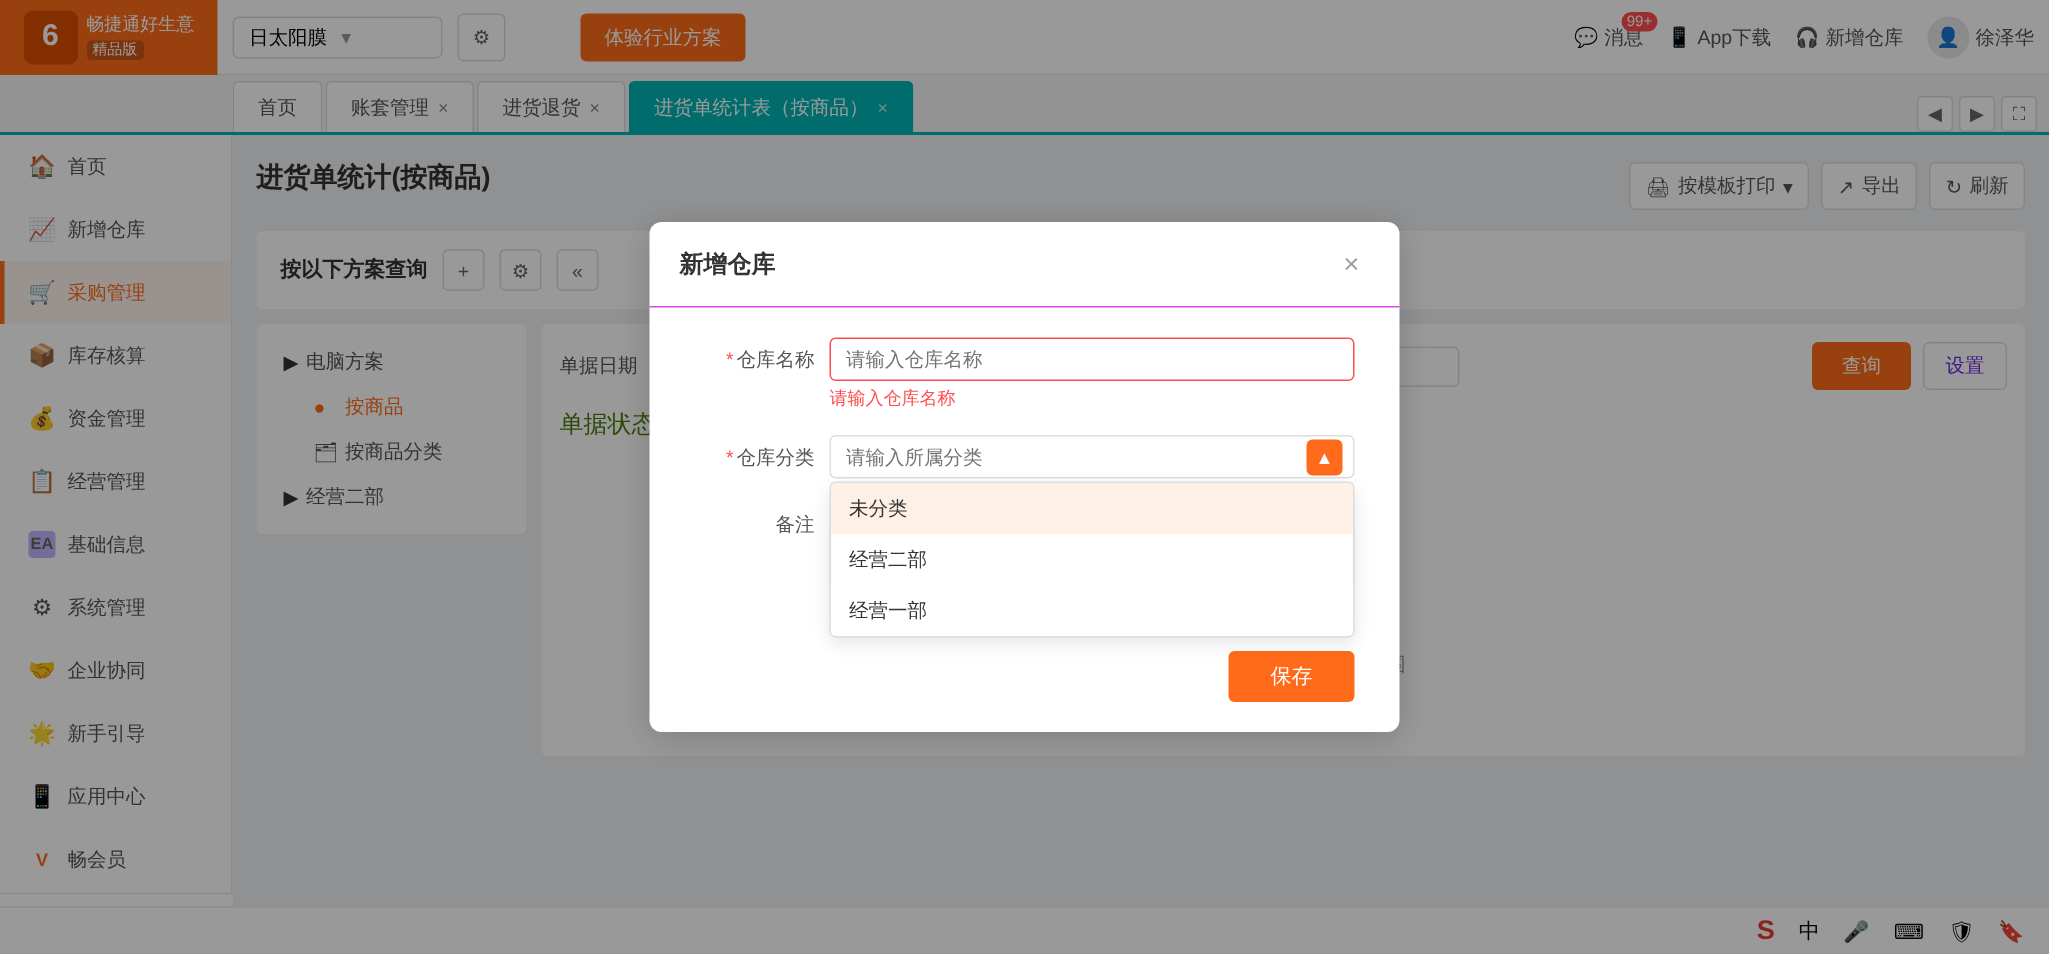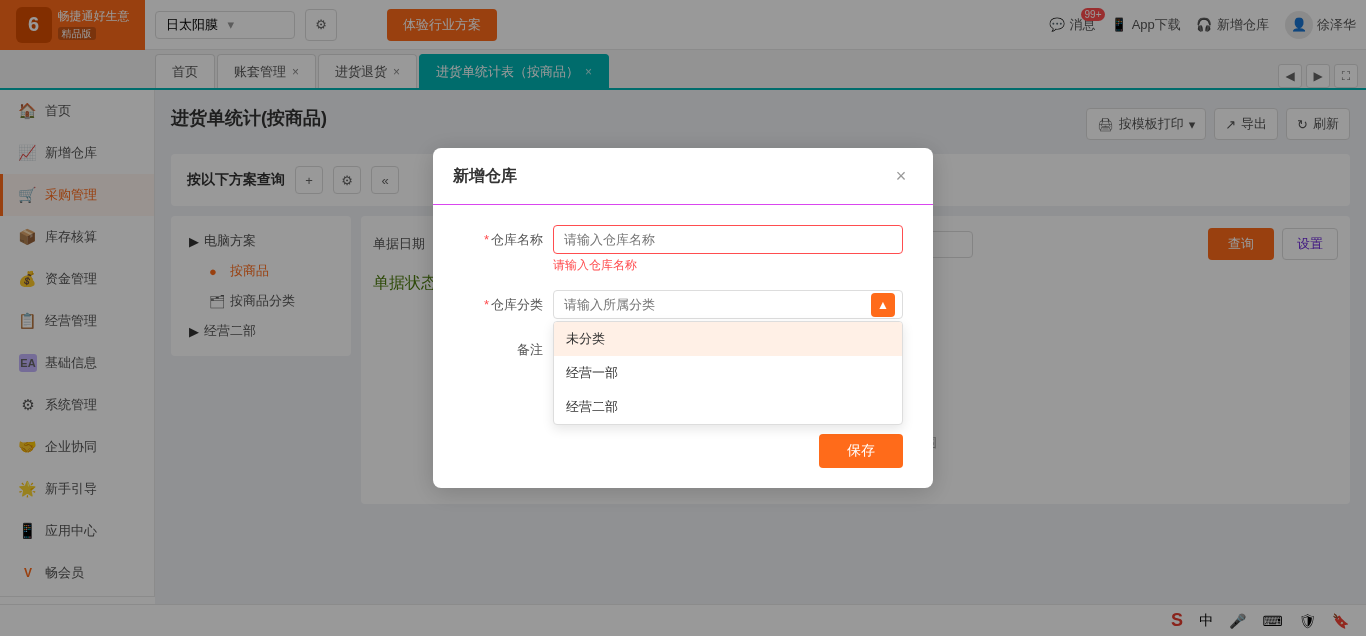--- a/index.html
+++ b/index.html
@@ -681,22 +681,22 @@
       <div class="form-row">
         <div class="form-label">
           <span class="required-star">*</span><span>仓库分类</span>
         </div>
         <div class="form-field">
           <div class="dropdown-wrapper">
             <input class="dropdown-input" type="text" placeholder="请输入所属分类" style="">
             <div class="dropdown-arrow">▲</div>
             <div class="dropdown-list">
               <div class="dropdown-item selected">未分类</div>
+              <div class="dropdown-item">经营二部</div>
               <div class="dropdown-item">经营一部</div>
-              <div class="dropdown-item">经营二部</div>
             </div>
           </div>
         </div>
       </div>
 
       <div class="form-row">
         <div class="form-label">备注</div>
         <div class="form-field">
           <textarea class="textarea-field" style=""></textarea>
         </div>

